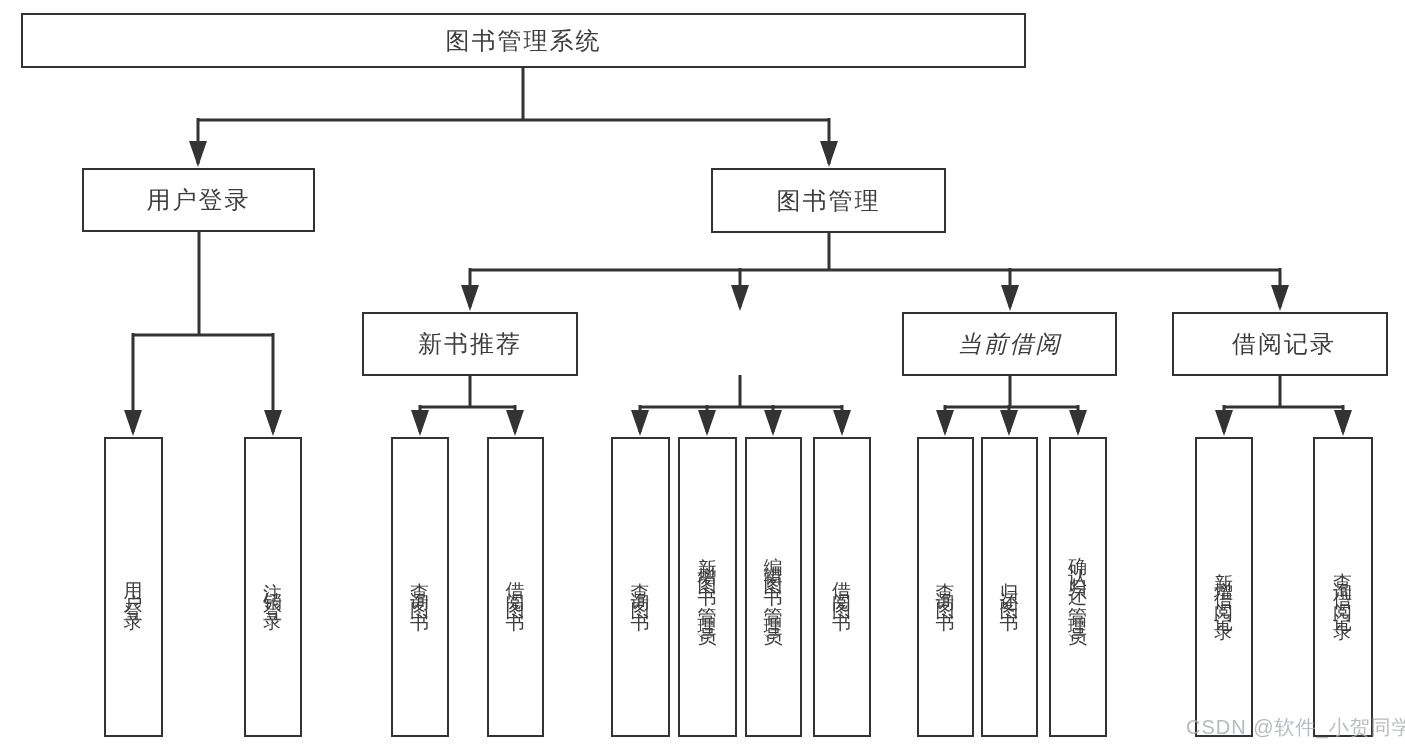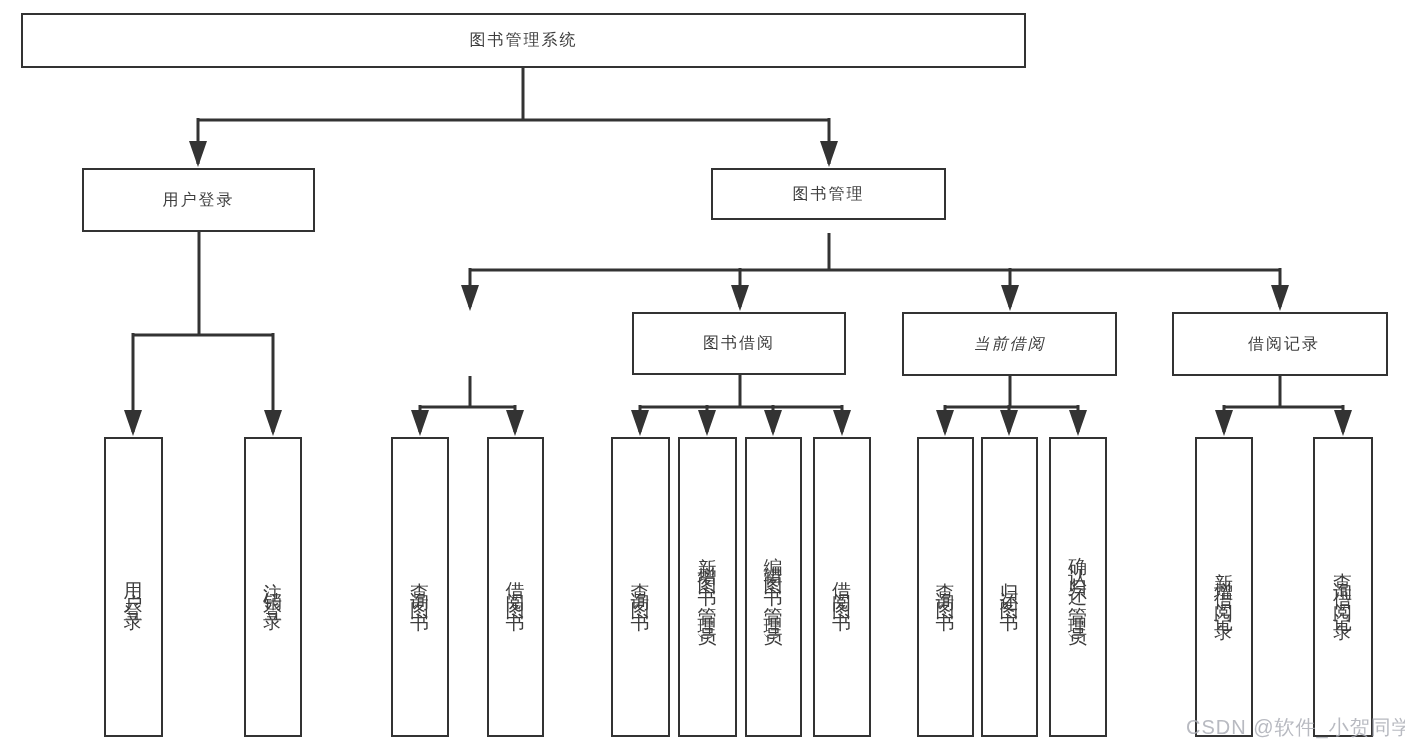--- a/index.html
+++ b/index.html
@@ -24,21 +24,21 @@
     pointer-events: none;
   }
   .hbox {
     position: absolute;
     box-sizing: border-box;
     border: 2.5px solid #333333;
     background: #ffffff;
     display: flex;
     align-items: center;
     justify-content: center;
-    font-size: 16px;
+    font-size: 24px;
     letter-spacing: 2px;
     color: #3d3d3d;
     z-index: 2;
   }
   .vbox {
     position: absolute;
     top: 437px;
     height: 300px;
     box-sizing: border-box;
     border: 2.5px solid #333333;
@@ -52,21 +52,21 @@
     writing-mode: vertical-rl;
     text-orientation: mixed;
     font-size: 19px;
     letter-spacing: 10px;
     color: #3d3d3d;
     line-height: 1;
     white-space: nowrap;
   }
   #node-root      { left: 21px;   top: 13px;  width: 1005px; height: 55px; }
   #node-login     { left: 82px;   top: 168px; width: 233px;  height: 64px; }
-  #node-mgmt      { left: 711px;  top: 168px; width: 235px;  height: 52px; font-family: Liberation Mono, monospace; }
+  #node-mgmt      { left: 711px;  top: 168px; width: 235px;  height: 65px; font-family: Liberation Mono, monospace; }
   #node-newbook   { left: 362px;  top: 312px; width: 216px;  height: 64px; }
   #node-borrow    { left: 632px;  top: 312px; width: 214px;  height: 63px; }
   #node-current   { left: 902px;  top: 312px; width: 215px;  height: 64px; font-style: italic; }
   #node-records   { left: 1172px; top: 312px; width: 216px;  height: 64px; padding-left: 8px; }
 
   #leaf-g1-0 { left: 104px;  width: 59px; }
   #leaf-g1-1 { left: 244px;  width: 58px; }
   #leaf-g2-0 { left: 391px;  width: 58px; }
   #leaf-g2-1 { left: 487px;  width: 57px; }
   #leaf-g3-0 { left: 611px;  width: 59px; }
@@ -163,22 +163,22 @@
     <span>图书管理系统</span>
   </div>
 
   <div class="hbox" id="node-login">
     <span>用户登录</span>
   </div>
   <div class="hbox" id="node-mgmt">
     <span>图书管理</span>
   </div>
 
-  <div class="hbox" id="node-borrow">
-    <span>图书借阅</span>
+  <div class="hbox" id="node-newbook">
+    <span>新书推荐</span>
   </div>
   <div class="hbox" id="node-current">
     <span>当前借阅</span>
   </div>
   <div class="hbox" id="node-records">
     <span>借阅记录</span>
   </div>
 
   <div class="vbox" id="leaf-g1-0">
     <span class="vtext">用户登录</span>

